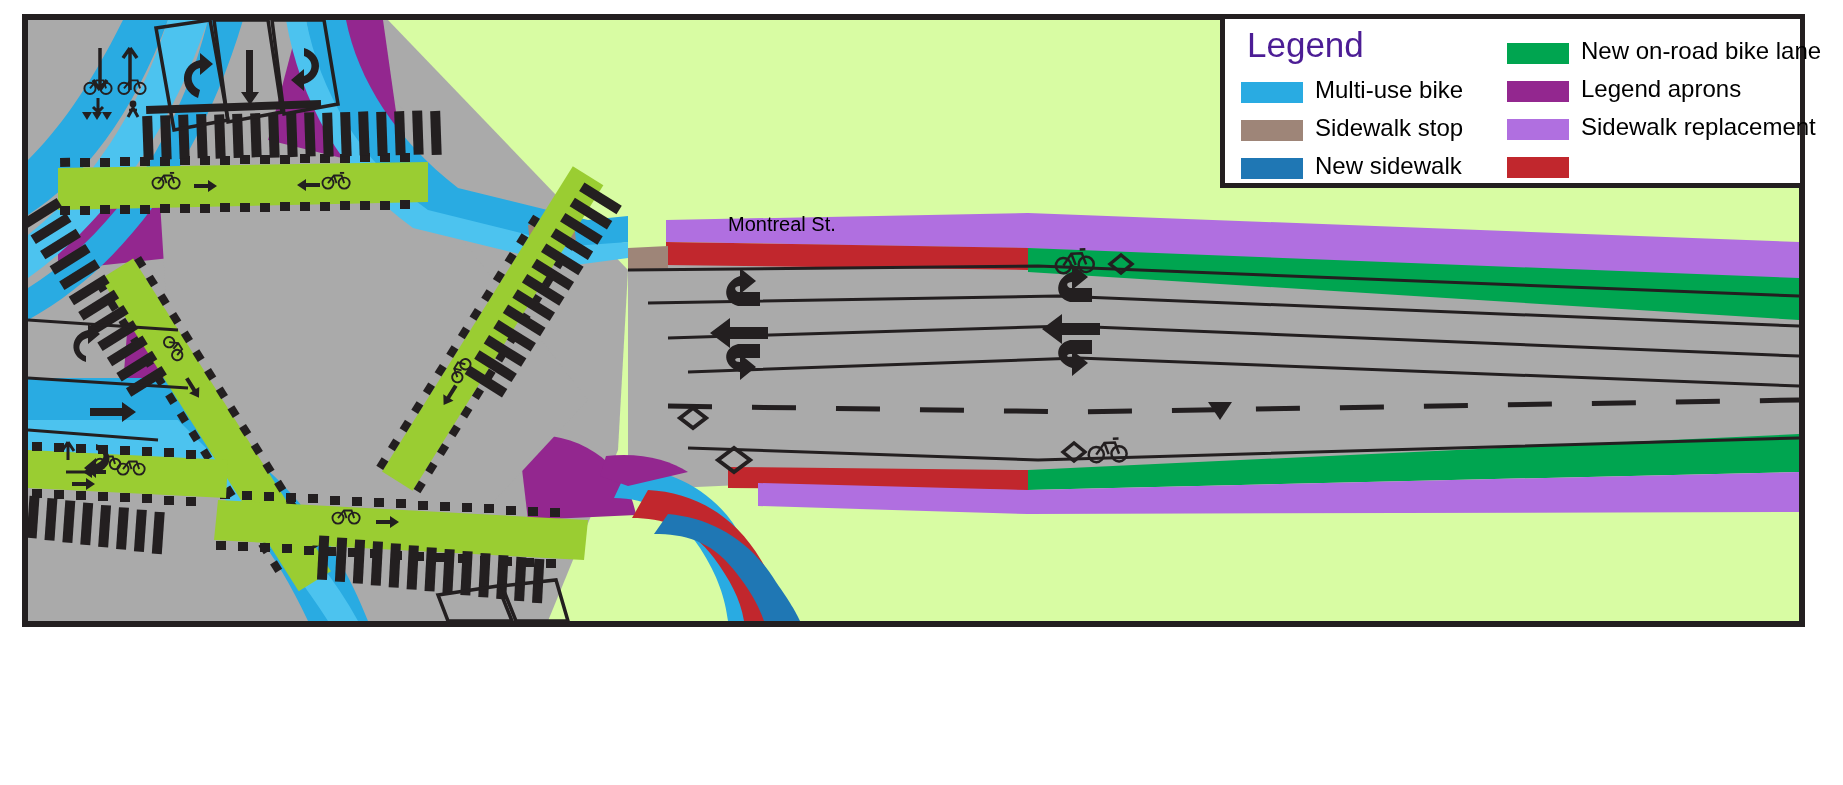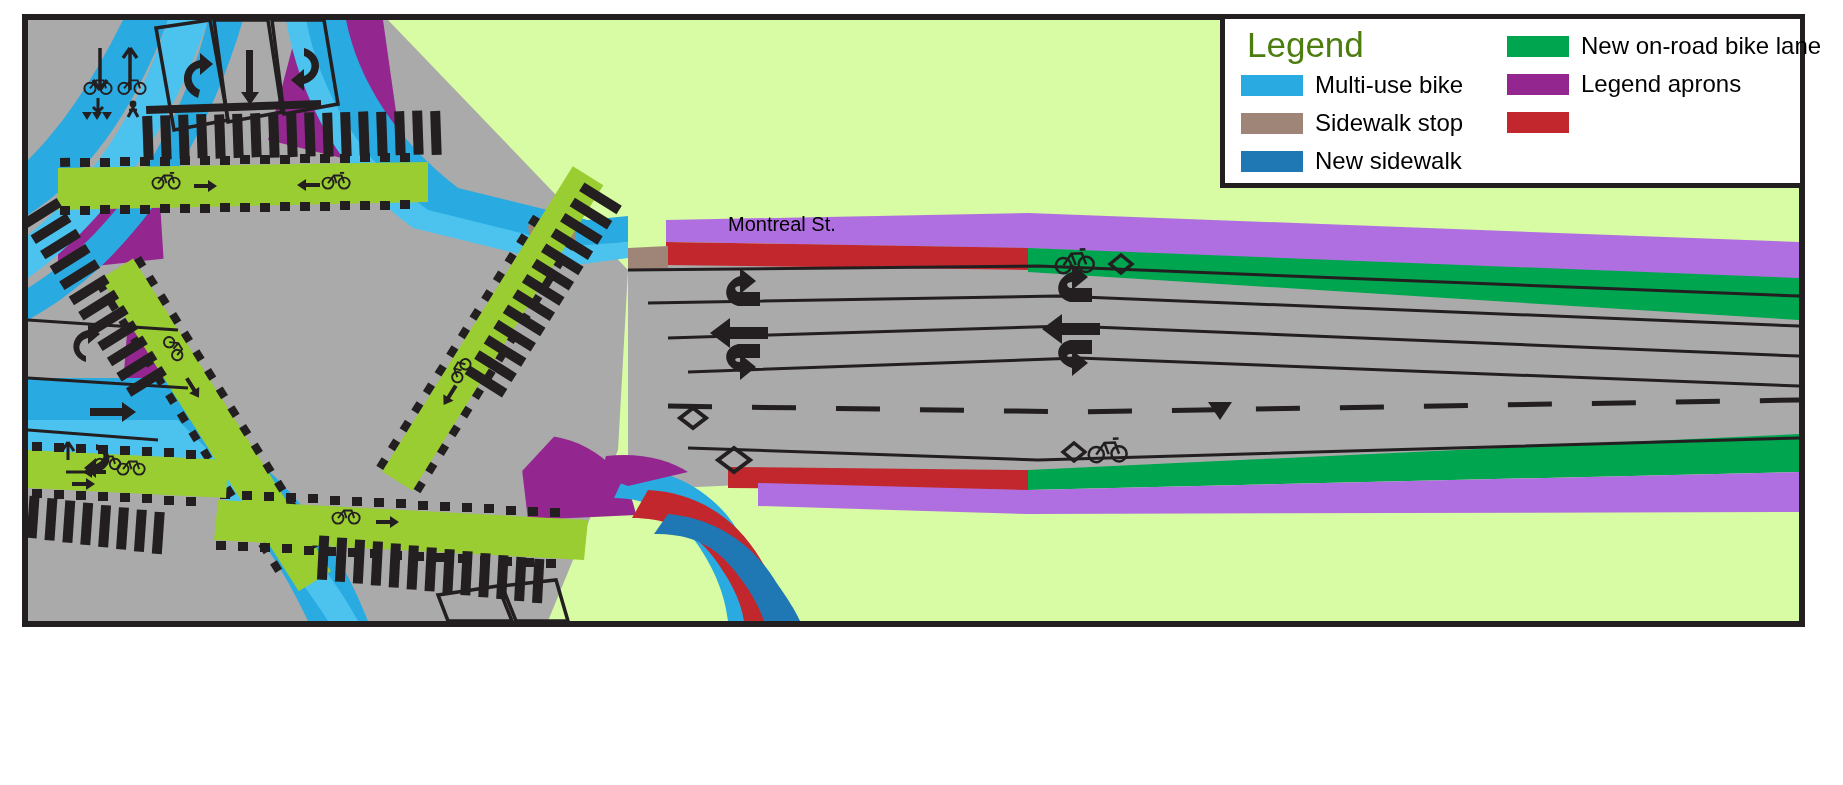--- a/index.html
+++ b/index.html
@@ -9,22 +9,22 @@
   #map-frame{position:absolute;left:22px;top:14px;width:1783px;height:613px;
              border:6px solid #231f20;background:#d8fca3;box-sizing:border-box;overflow:hidden;}
   #map-svg{position:absolute;left:0;top:0;}
   
   #legend{position:absolute;left:1220px;top:14px;width:585px;height:174px;
           background:#ffffff;border:5px solid #231f20;box-sizing:border-box;z-index:40;}
   #legend-inner{position:relative;width:100%;height:100%;}
   .lg-col{position:absolute;top:0;}
   #lg-col-left{left:16px;width:260px;}
   #lg-col-right{left:282px;width:300px;}
-  .lg-title{font-size:35px;color:#4d7c0f;line-height:40px;padding-top:6px;padding-left:6px;letter-spacing:0px;}
-  .lg-row{display:flex;align-items:center;height:36px;margin-top:2px;}
+  .lg-title{font-size:35px;color:#4c1d95;line-height:40px;padding-top:6px;padding-left:6px;letter-spacing:0px;}
+  .lg-row{display:flex;align-items:flex-end;height:36px;margin-top:2px;}
   .lg-sw{width:62px;height:21px;flex:0 0 auto;margin-right:12px;}
   .lg-label{font-size:24px;color:#000;white-space:nowrap;line-height:26px;}
   #lg-col-right .lg-row:first-child{margin-top:9px;}
   #lg-col-left .lg-row:first-child{margin-top:4px;}
   
   #street-label{position:absolute;left:700px;top:193px;font-size:20px;color:#000;z-index:35;white-space:nowrap;}
 </style>
 </head>
 <body>
 
@@ -597,20 +597,24 @@
         <div class="lg-row">
           <span class="lg-sw" style="background:#00a550"></span>
           <span class="lg-label">New on-road bike lane</span>
         </div>
 
         <div class="lg-row">
           <span class="lg-sw" style="background:#93278f"></span>
           <span class="lg-label">Legend aprons</span>
         </div>
 
+        <div class="lg-row">
+          <span class="lg-sw" style="background:#b06fe0"></span>
+          <span class="lg-label">Sidewalk replacement</span>
+        </div>
 
         <div class="lg-row">
           <span class="lg-sw" style="background:#c1272d"></span>
         </div>
       </div>
 
     </div>
   </div>
 
 </div>

